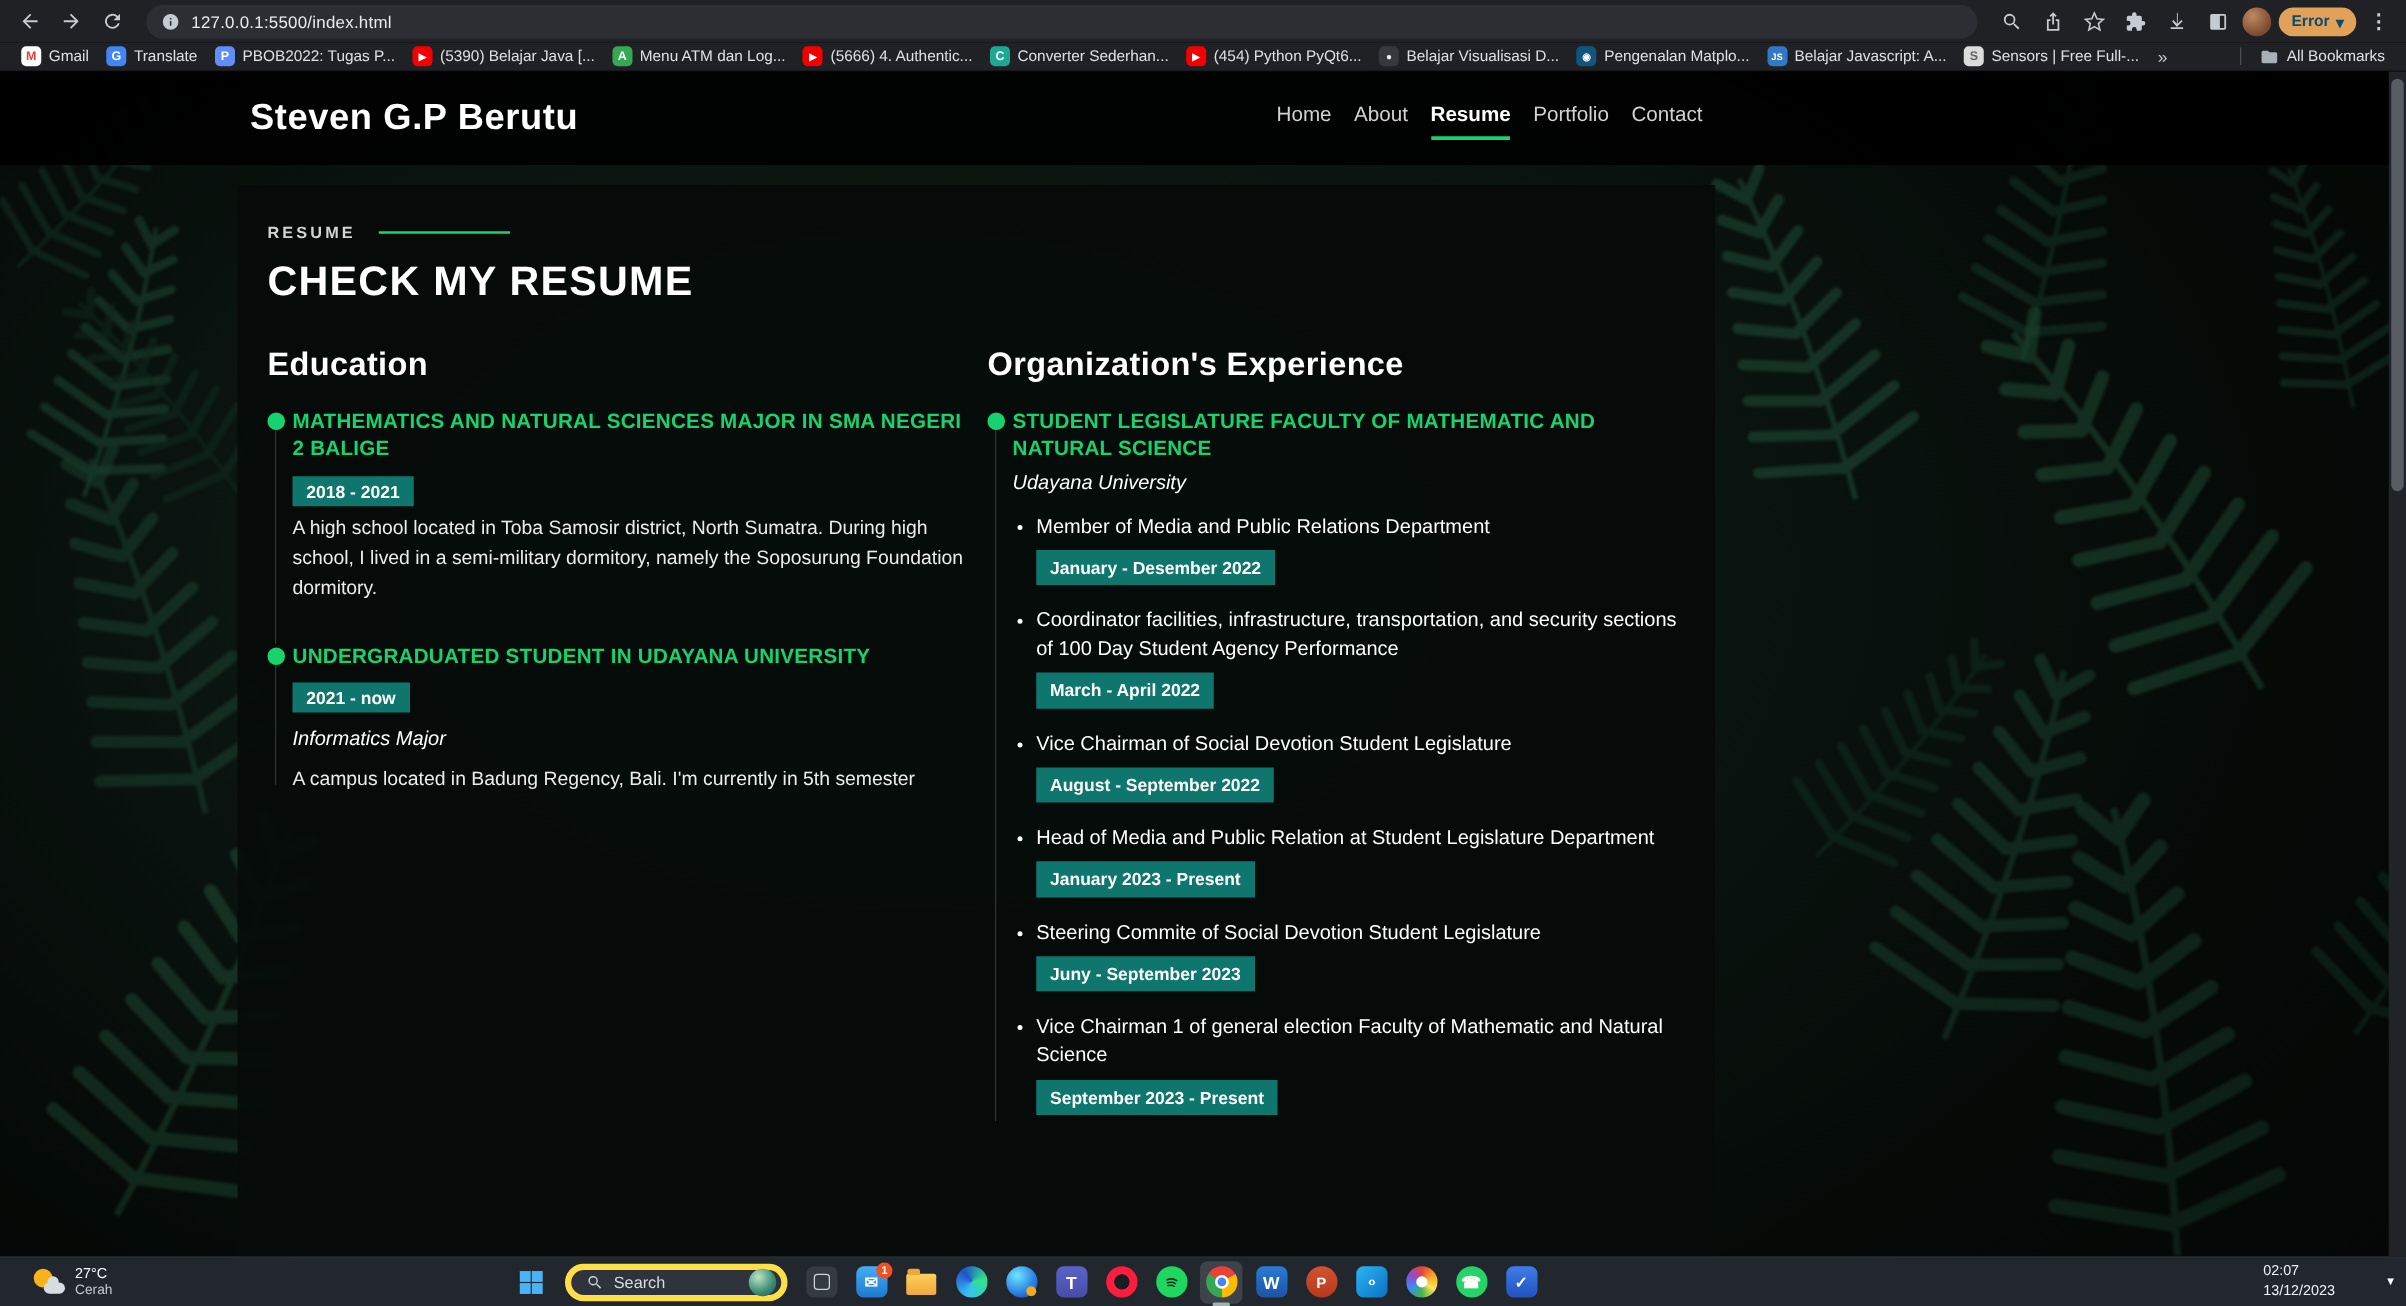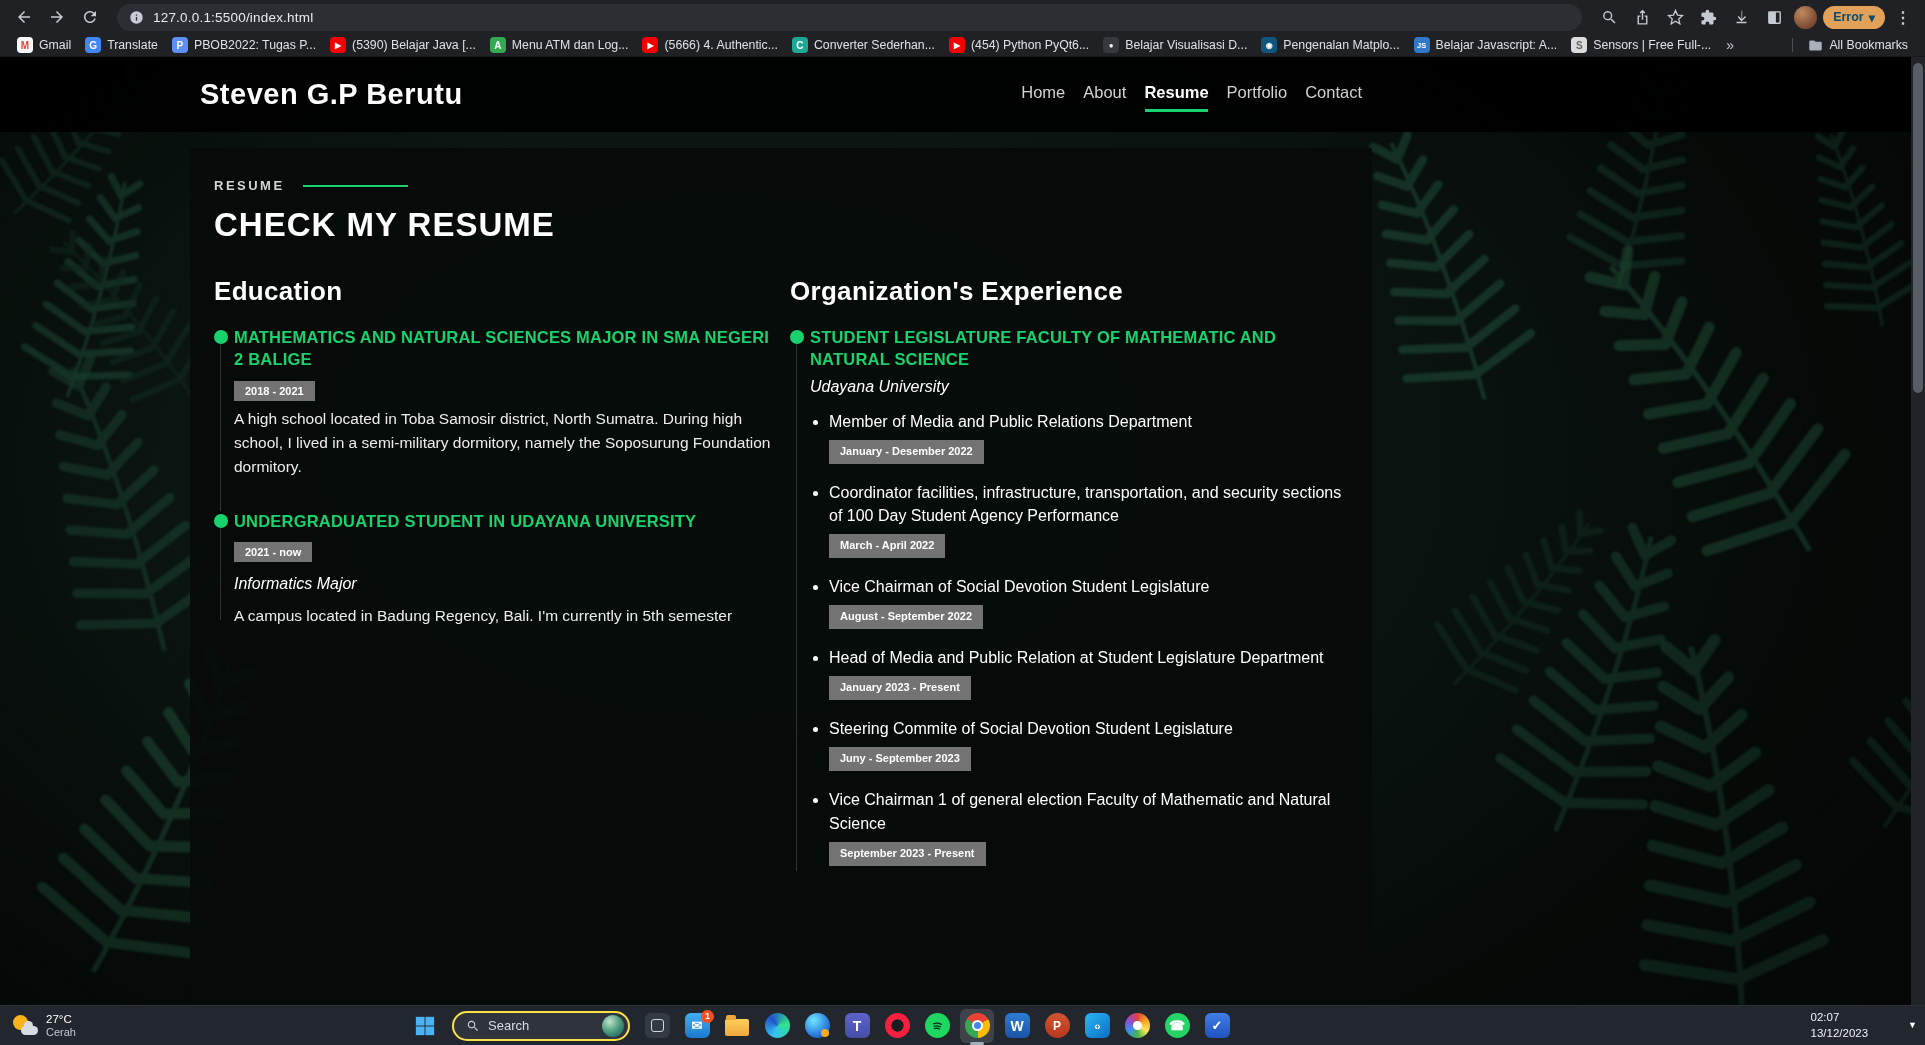--- a/index.html
+++ b/index.html
@@ -58,46 +58,46 @@
   .page-title{margin-top:13px;font-size:33px;font-weight:800;color:#fff;letter-spacing:1px}
   .cols{margin-top:32px;display:grid;grid-template-columns:560px 558px;gap:16px}
   .col-heading{font-size:26px;font-weight:700;color:#fff;margin-bottom:20px;letter-spacing:.3px}
 
   .ti{position:relative;padding-left:20px;padding-bottom:32px}
   .ti::before{content:"";position:absolute;left:6px;top:8px;bottom:0;width:1px;background:rgba(255,255,255,.16)}
   .ti:last-child{padding-bottom:0}
   .ti:last-child::before{bottom:8px}
   .dot{position:absolute;left:0;top:3px;width:14px;height:14px;border-radius:50%;background:#18d26e}
   .ti-title{color:#18d26e;font-size:16.5px;font-weight:700;line-height:1.32;letter-spacing:.2px}
-  .badge{display:inline-block;background:#737373;color:#fff;font-size:11px;font-weight:700;padding:4px 11px;margin:10px 0 6px}
+  .badge{display:inline-block;background:#0f766e;color:#fff;font-size:14px;font-weight:700;padding:4px 11px;margin:10px 0 6px}
   .ti-sub{font-style:italic;font-size:16px;color:#fff;margin:7px 0 11px}
   .ti-text{font-size:15.5px;line-height:1.55;color:#ececec}
   .exp-list{margin:14px 0 0 19px}
   .exp-list li{color:#fff;font-size:16px;line-height:1.45;margin-bottom:4px}
   .exp-list .badge{margin:7px 0 13px}
 
   .scrollbar{position:absolute;right:0;top:0;bottom:0;width:14px;background:#202327;z-index:6}
   .scroll-thumb{position:absolute;left:2px;right:2px;top:6px;height:330px;border-radius:5px;background:#585d63}
 
   
   .taskbar{position:relative;height:40px;background:#22272e;border-top:1px solid rgba(255,255,255,.05);display:flex;align-items:center}
-  .weather{display:flex;align-items:center;gap:8px;padding-left:12px}
+  .weather{display:flex;align-items:center;gap:8px;padding-left:26px}
   .w-icon{position:relative;width:26px;height:26px;flex:none}
   .sun{position:absolute;left:1px;top:2px;width:15px;height:15px;border-radius:50%;background:#f8b21c}
   .cloud{position:absolute;right:0;bottom:4px;width:17px;height:9px;border-radius:6px;background:#d7dce2}
   .cloud::before{content:"";position:absolute;left:3px;top:-5px;width:9px;height:9px;border-radius:50%;background:#d7dce2}
   .w-text{line-height:1.15}
   .w-temp{font-size:11.5px;color:#fff}
   .w-cond{font-size:11px;color:#c3c9d0}
 
   .tb-center{position:absolute;left:408px;top:0;bottom:0;display:flex;align-items:center;gap:6px}
   .app{position:relative;width:34px;height:34px;display:flex;align-items:center;justify-content:center;border-radius:6px;flex:none}
   .app.active{background:rgba(255,255,255,.13)}
   .app.active::after{content:"";position:absolute;bottom:-2px;left:50%;transform:translateX(-50%);width:14px;height:3px;border-radius:2px;background:#9fb0bd}
-  .search{height:30px;width:178px;border-radius:15px;background:#2f343c;border:2px solid #fde047;display:flex;align-items:center;padding:0 4px 0 12px;gap:8px;margin:0 4px;flex:none}
+  .search{height:30px;width:178px;border-radius:15px;background:#2f343c;border:5px solid #fde047;display:flex;align-items:center;padding:0 4px 0 12px;gap:8px;margin:0 4px;flex:none}
   .search svg{width:14px;height:14px;color:#c9ced4;flex:none}
   .s-label{font-size:13px;color:#d9dde2;flex:1}
   .s-art{width:22px;height:22px;border-radius:50%;background:radial-gradient(circle at 35% 30%,#bfe3c8,#3f9277 55%,#1c4d60);flex:none}
 
   .i-sq{width:25px;height:25px;border-radius:6px;display:flex;align-items:center;justify-content:center;color:#fff;font-weight:700;font-size:14px}
   .i-circ{width:25px;height:25px;border-radius:50%;display:flex;align-items:center;justify-content:center;color:#fff;font-weight:700;font-size:12px}
   .i-taskview{background:#343a41;position:relative}
   .i-taskview::after{content:"";position:absolute;inset:6px;border:1.5px solid #cfd6dd;border-radius:3px}
   .i-mail{background:linear-gradient(#43aef3,#1d79cf);font-size:13px}
   .mail-badge{position:absolute;top:1px;right:0;min-width:13px;height:13px;border-radius:7px;background:#f25022;color:#fff;font-size:9px;font-weight:700;display:flex;align-items:center;justify-content:center;padding:0 3px}

